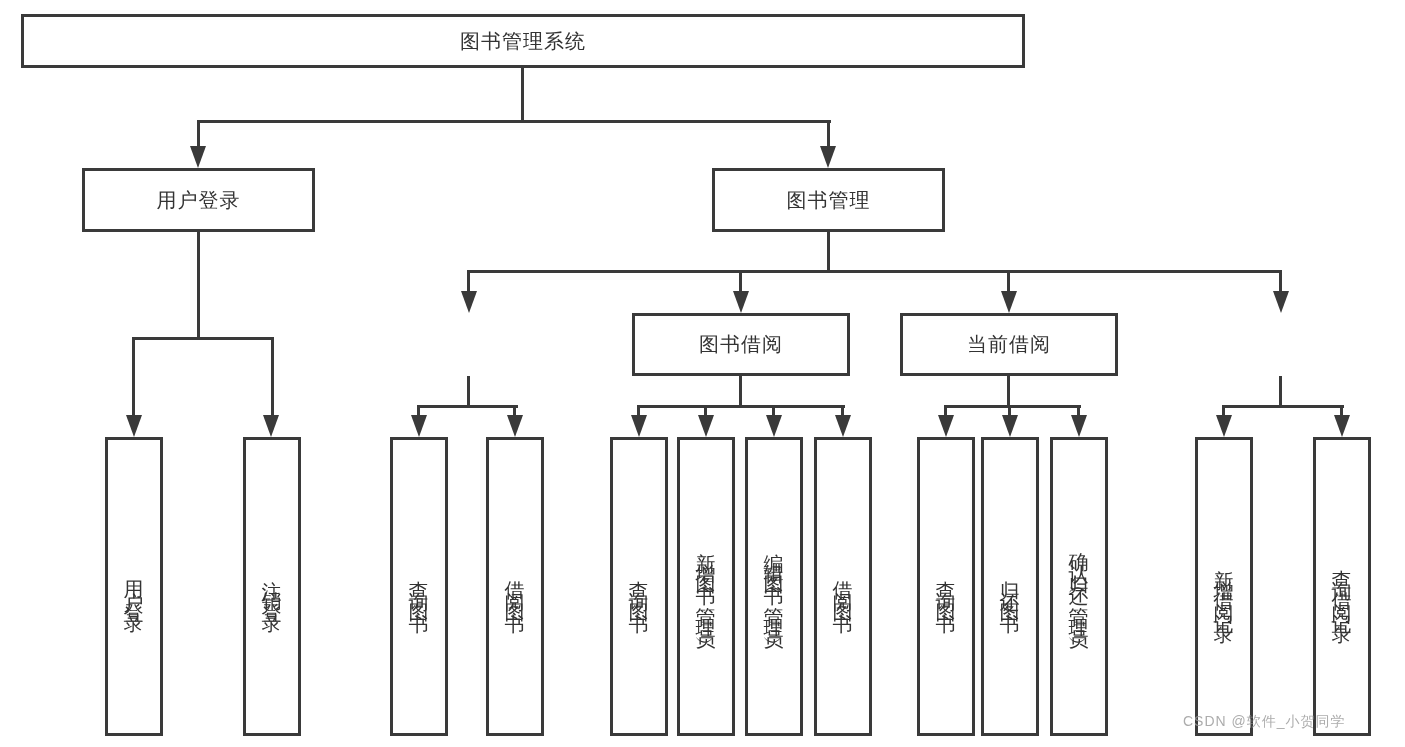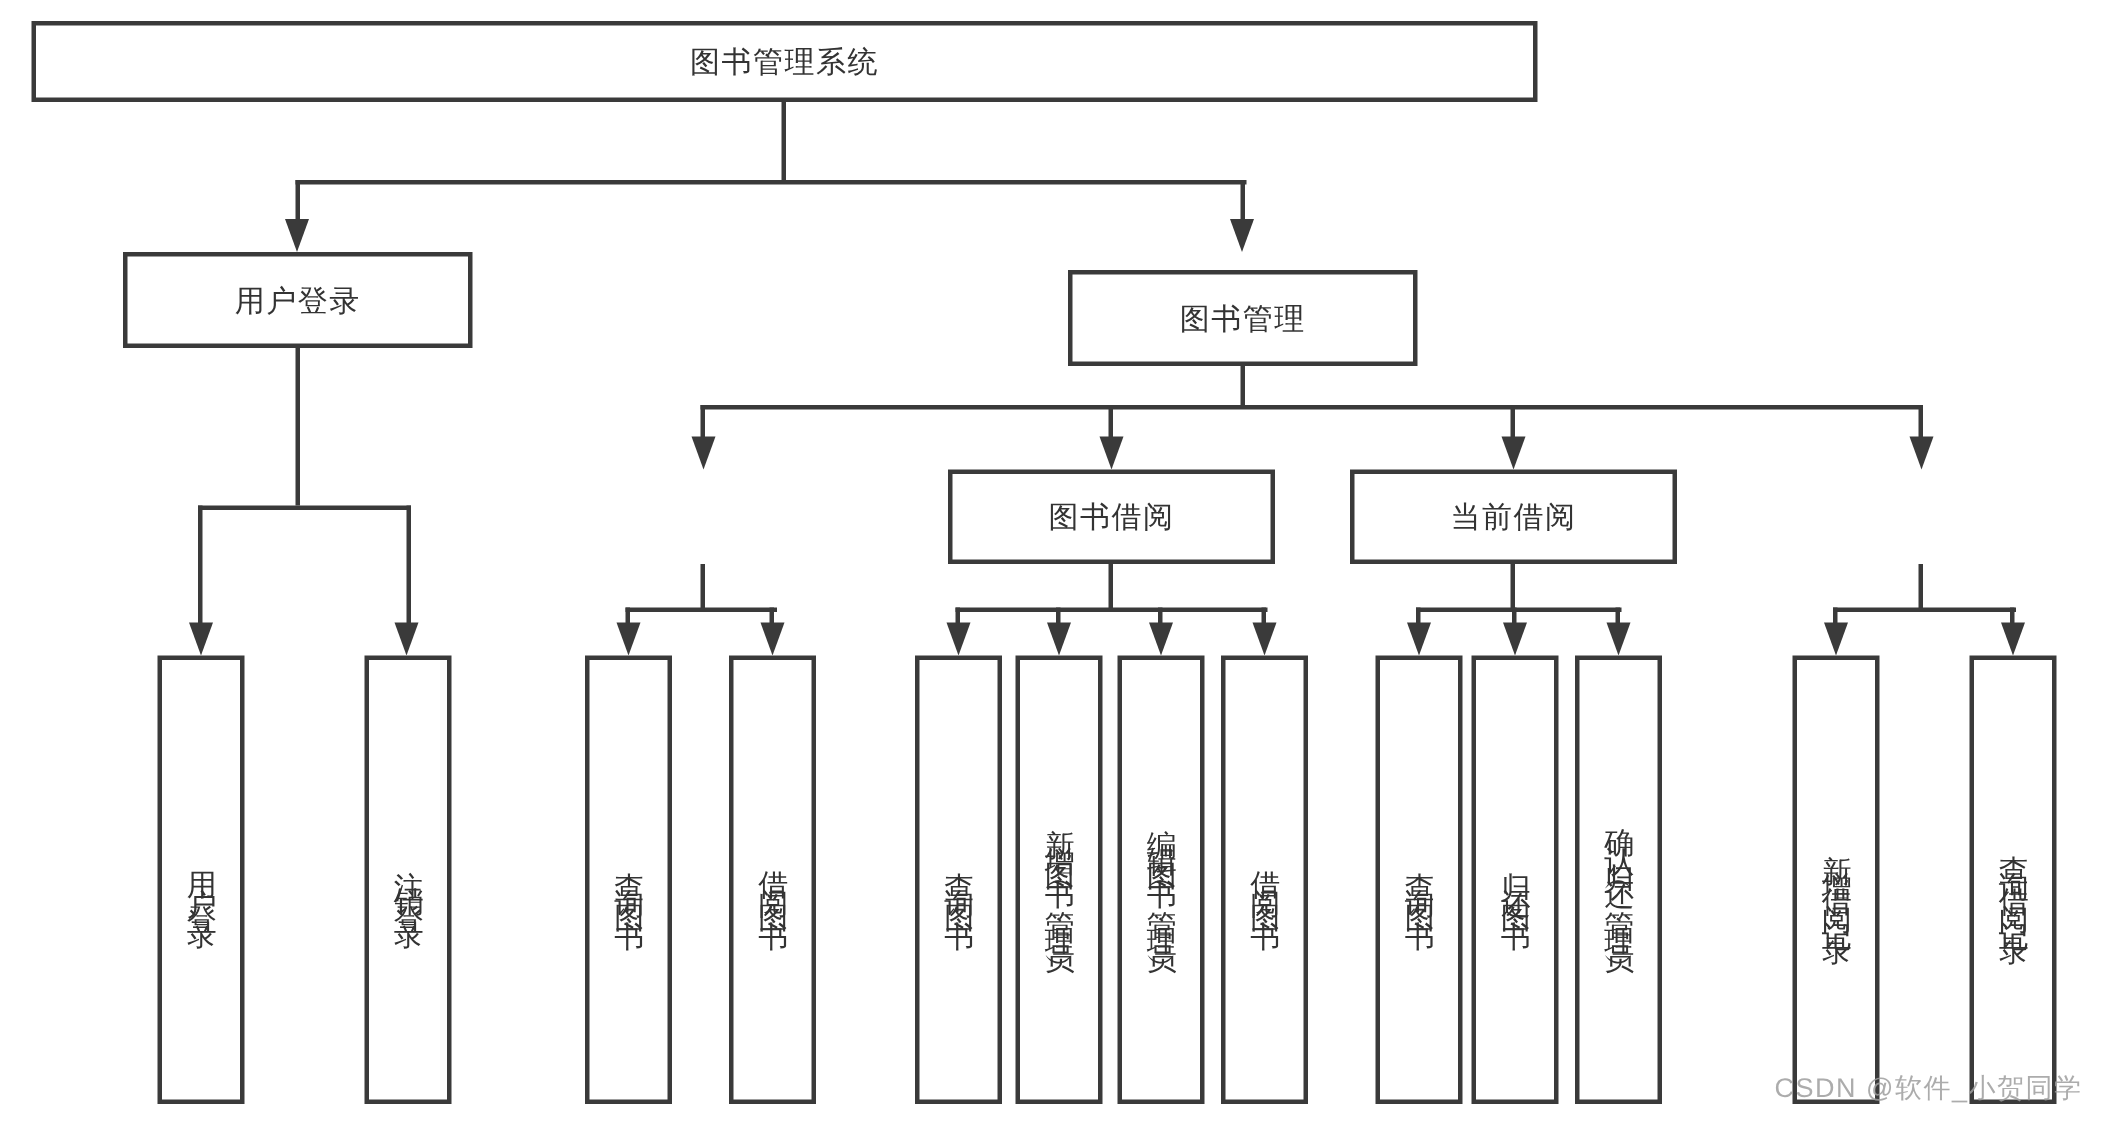--- a/index.html
+++ b/index.html
@@ -19,21 +19,21 @@
   }
   .vline{position:absolute;width:3px;background:#3a3a3a;z-index:1;}
   .hline{position:absolute;height:3px;background:#3a3a3a;z-index:1;}
   .ah{
     position:absolute;width:0;height:0;z-index:1;
     border-left:8px solid transparent;border-right:8px solid transparent;
     border-top:22px solid #3a3a3a;
   }
   .watermark{
     position:absolute;left:1183px;top:713px;z-index:6;
-    font-size:18px;letter-spacing:1px;color:rgba(158,158,158,0.85);
+    font-size:14px;letter-spacing:1px;color:rgba(158,158,158,0.85);
   }
 </style>
 </head>
 <body>
 
 <div class="canvas">
 
   <div class="vline" style="left:521px;top:68px;height:52px"></div>
   <div class="hline" style="left:197px;top:120px;width:634px"></div>
   <div class="vline" style="left:197px;top:120px;height:28px"></div>
@@ -93,21 +93,21 @@
   <div class="vline" style="left:1340px;top:405px;height:13px"></div>
   <div class="ah" style="left:1334px;top:415px"></div>
 
   <div class="box" style="left:21px;top:14px;width:1004px;height:54px">
     <span>图书管理系统</span>
   </div>
 
   <div class="box" style="left:82px;top:168px;width:233px;height:64px">
     <span>用户登录</span>
   </div>
-  <div class="box" style="left:712px;top:180px;width:233px;height:64px">
+  <div class="box" style="left:712px;top:168px;width:233px;height:64px">
     <span>图书管理</span>
   </div>
 
   <div class="box" style="left:632px;top:313px;width:218px;height:63px">
     <span>图书借阅</span>
   </div>
   <div class="box" style="left:900px;top:313px;width:218px;height:63px">
     <span>当前借阅</span>
   </div>
 

